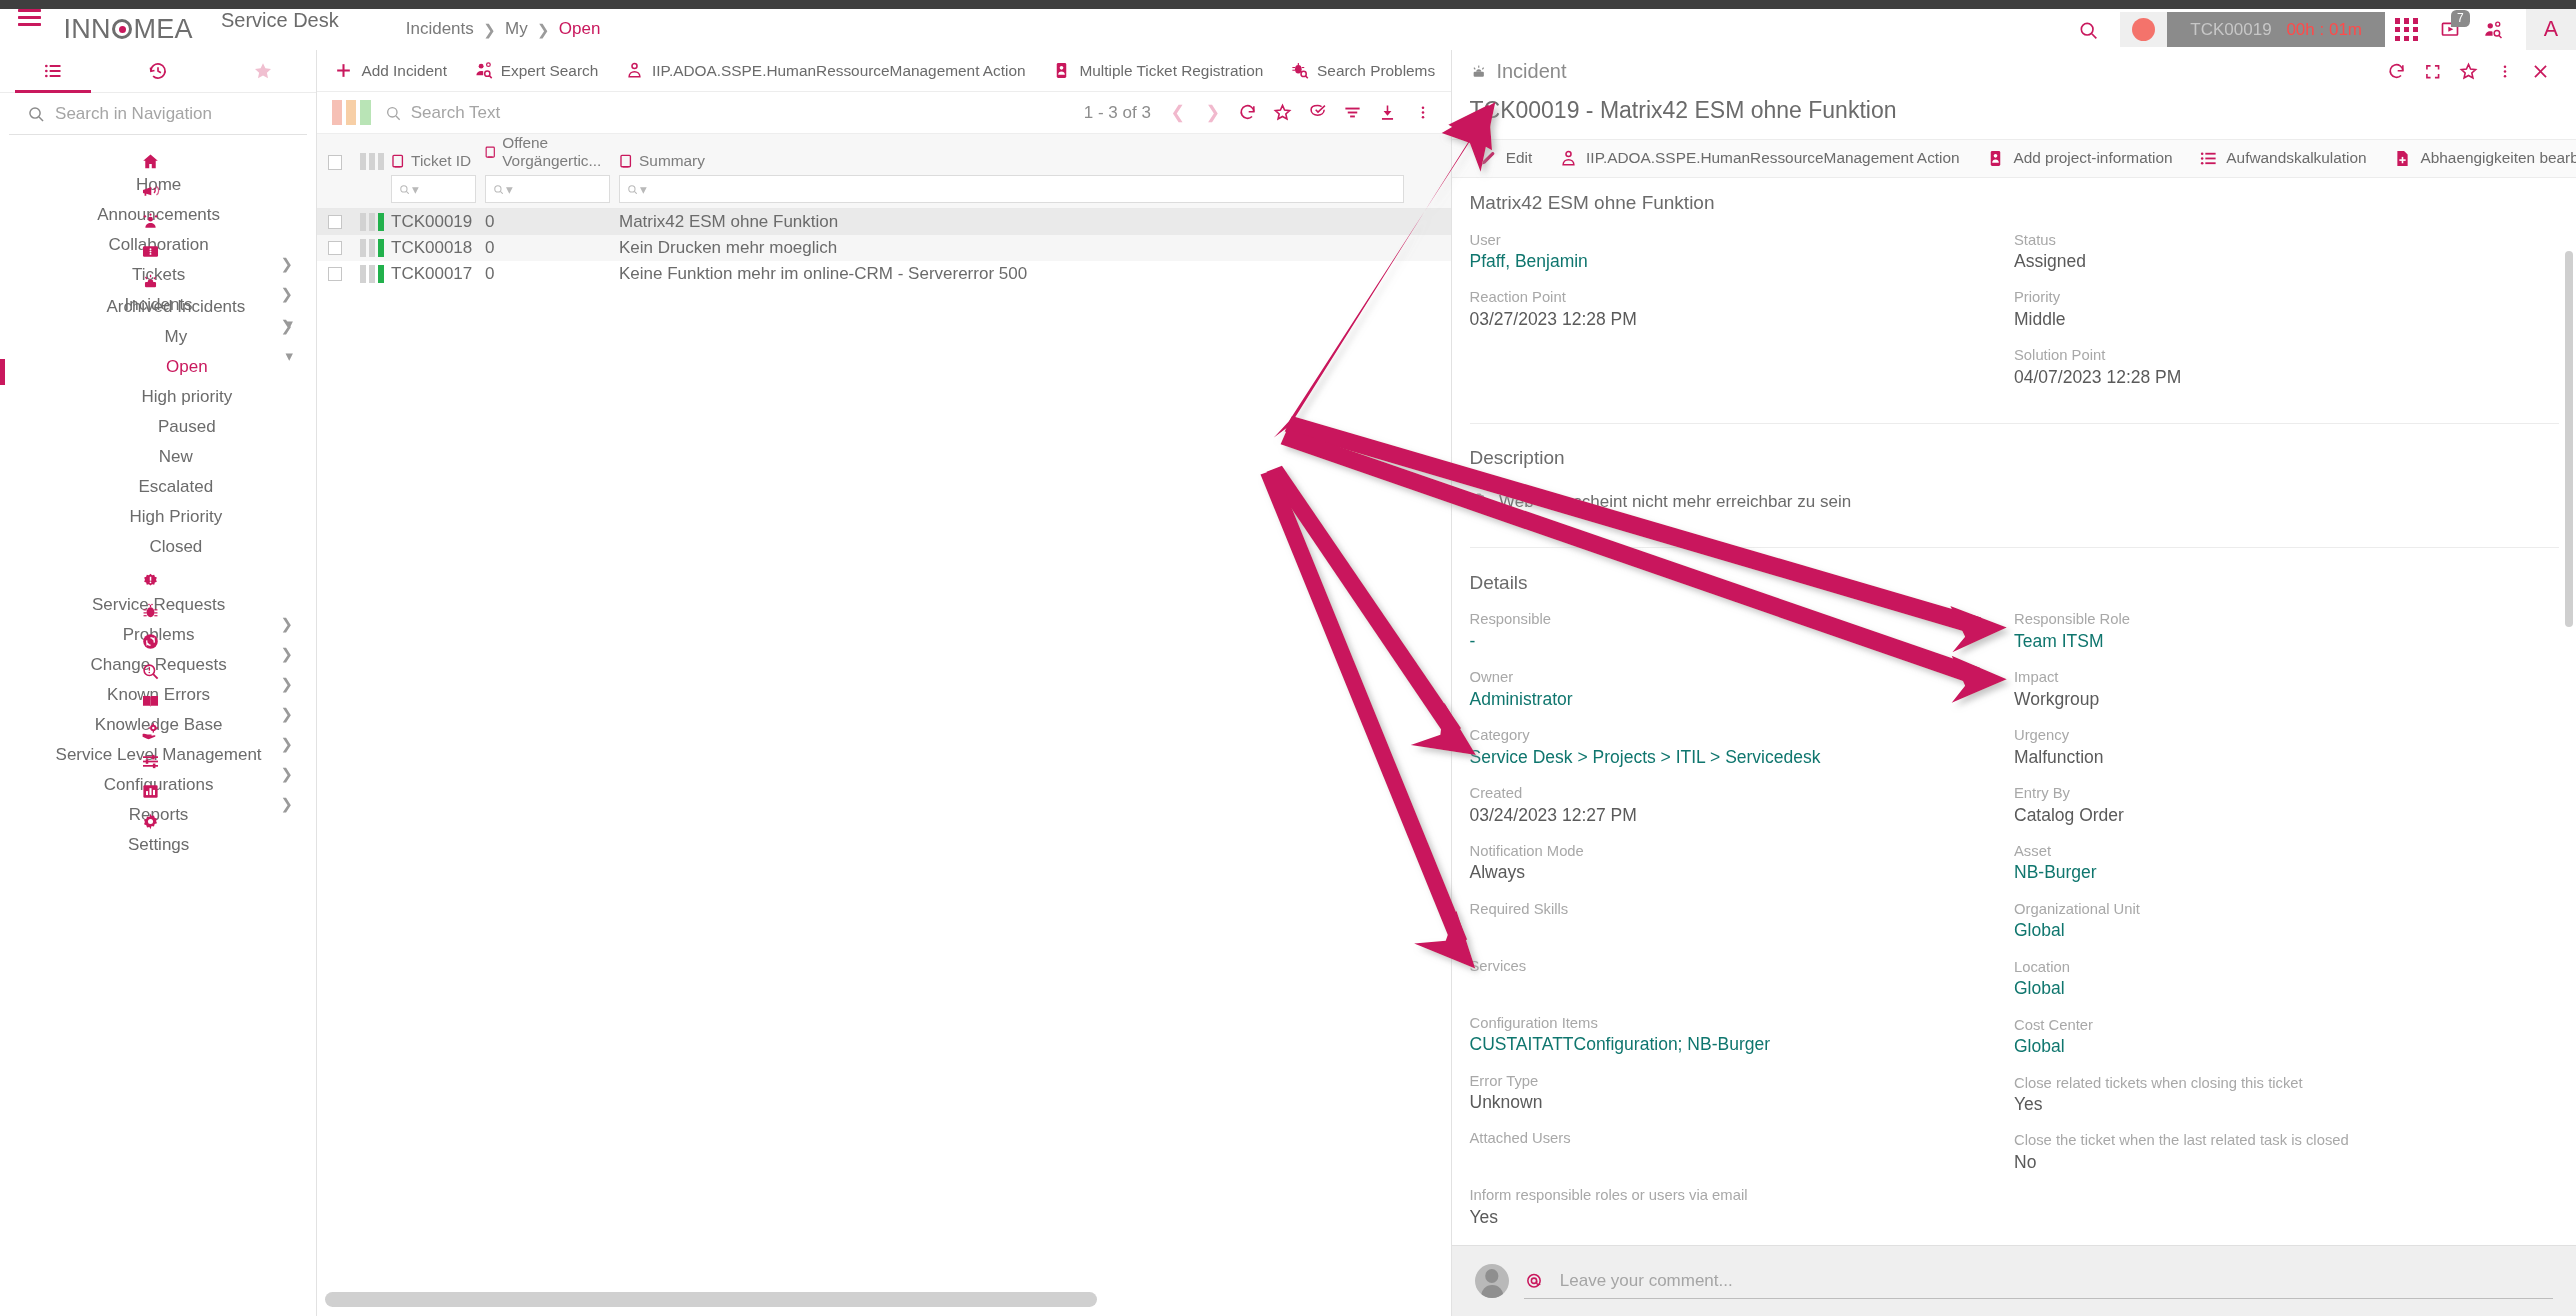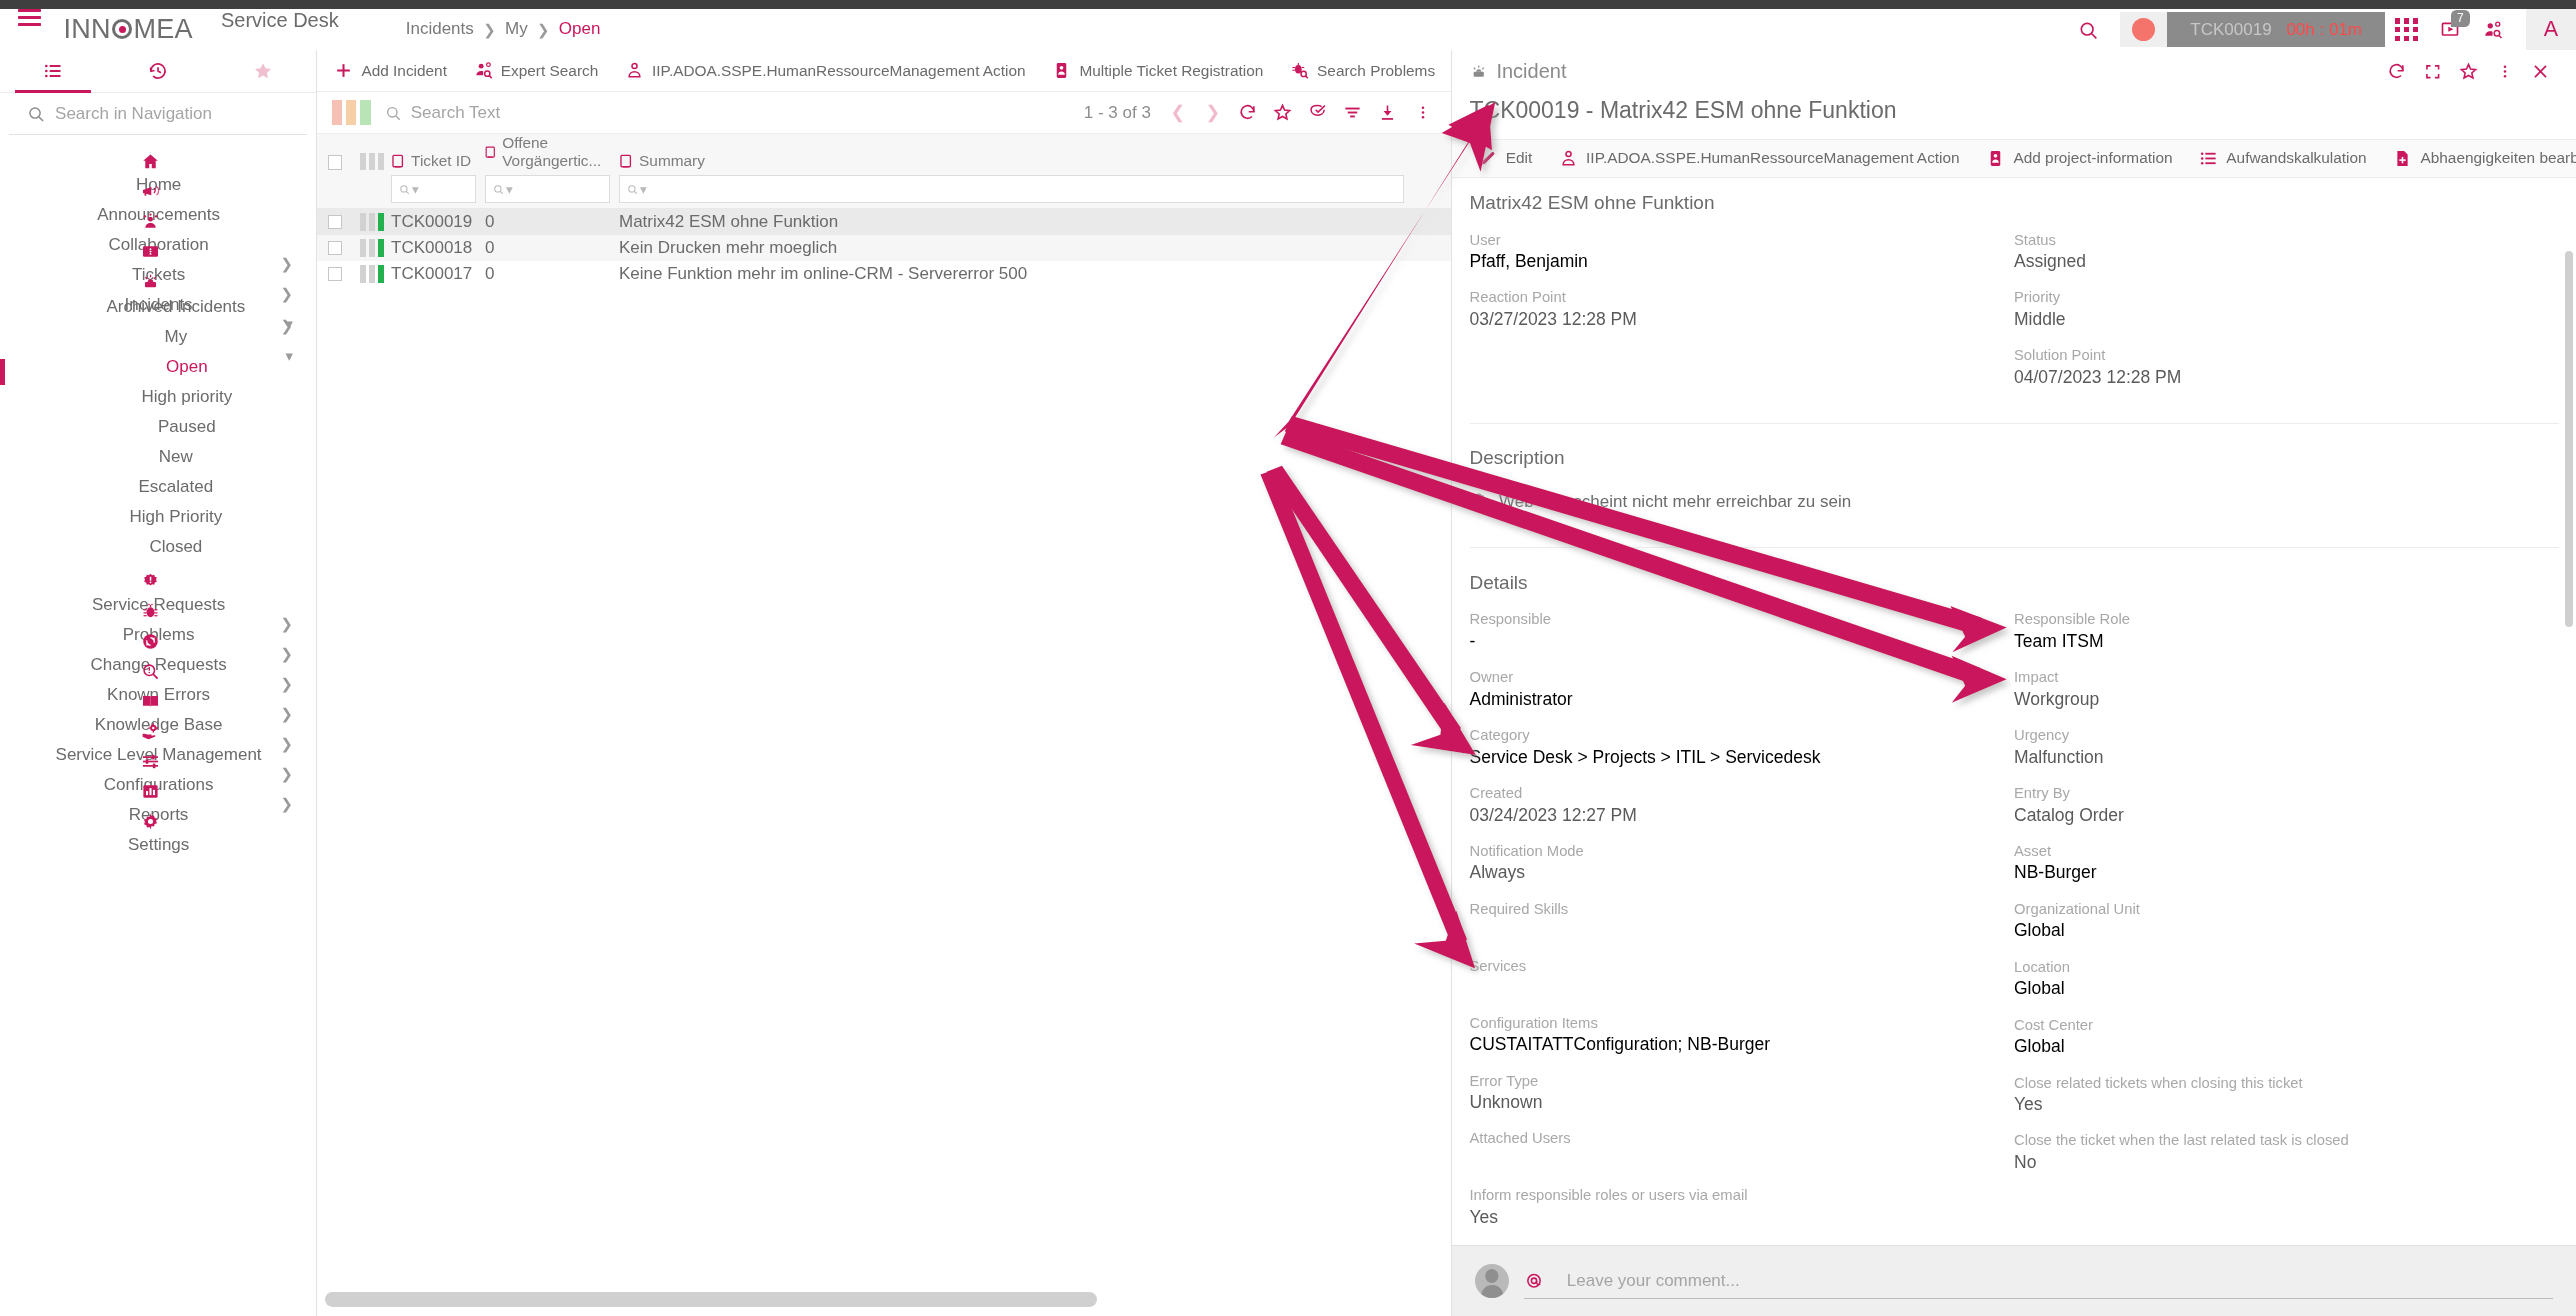--- a/index.html
+++ b/index.html
@@ -122,33 +122,33 @@
   .act{ display:flex; align-items:center; gap:8px; color:#6b6b6b; font-size:15.4px;
         padding:0 13.4px; cursor:pointer; white-space:nowrap; }
   .act .ai{ color:#c9185d; display:flex; }
   .det-body{ position:absolute; top:123px; bottom:71px; left:0; right:0; overflow:hidden; padding:0 17.5px; }
   .sect-title{ font-size:19px; color:#6b6b6b; margin:24px 0 17.5px; }
   .grid2{ display:flex; }
   .gcol{ width:50%; padding-right:20px; }
   .fld{ margin-bottom:17.5px; }
   .fld .lab{ font-size:14.8px; color:#a8a8a8; margin-bottom:3.4px; }
   .fld .val{ font-size:17.5px; color:#5a5a5a; min-height:20px; }
-  .fld .val.link{ color:#000000; cursor:pointer; }
+  .fld .val.link{ color:#0f766e; cursor:pointer; }
   .hr{ height:0.7px; background:#ececec; margin:17.5px 0 0; }
   .descline{ display:flex; align-items:center; gap:12px; font-size:17px; color:#6b6b6b;
              padding:5.4px 0 17.5px; }
   .comment-bar{ position:absolute; left:0; right:0; bottom:0; height:71px; background:#efefef;
                 border-top:0.7px solid #e0e0e0; display:flex; align-items:center; padding:0 23px; gap:14.8px; }
   .cavatar{ width:34px; height:34px; border-radius:50%; background:#b9b9b9; overflow:hidden;
             position:relative; }
   .cavatar::after{ content:""; position:absolute; left:50%; top:5.4px; transform:translateX(-50%);
                    width:13.4px; height:13.4px; border-radius:50%; background:#8f8f8f; }
   .cavatar::before{ content:""; position:absolute; left:50%; bottom:0; transform:translateX(-50%);
                     width:21.5px; height:13.4px; border-radius:10.7px 10.7px 0 0; background:#8f8f8f; }
-  .cinput{ flex:1; display:flex; align-items:center; gap:23px; border-bottom:0.7px solid #bdbdbd;
+  .cinput{ flex:1; display:flex; align-items:center; gap:16px; border-bottom:0.7px solid #bdbdbd;
            height:35px; }
   .cinput .ph{ color:#a5a5a5; font-size:17px; }
   .vscroll{ position:absolute; right:2.7px; top:201px; width:8px; height:376px; background:#cfcfcf;
             border-radius:4px; }
 
   
   .arrows{ position:absolute; inset:0; pointer-events:none; }
 </style>
 </head>
 <body>

